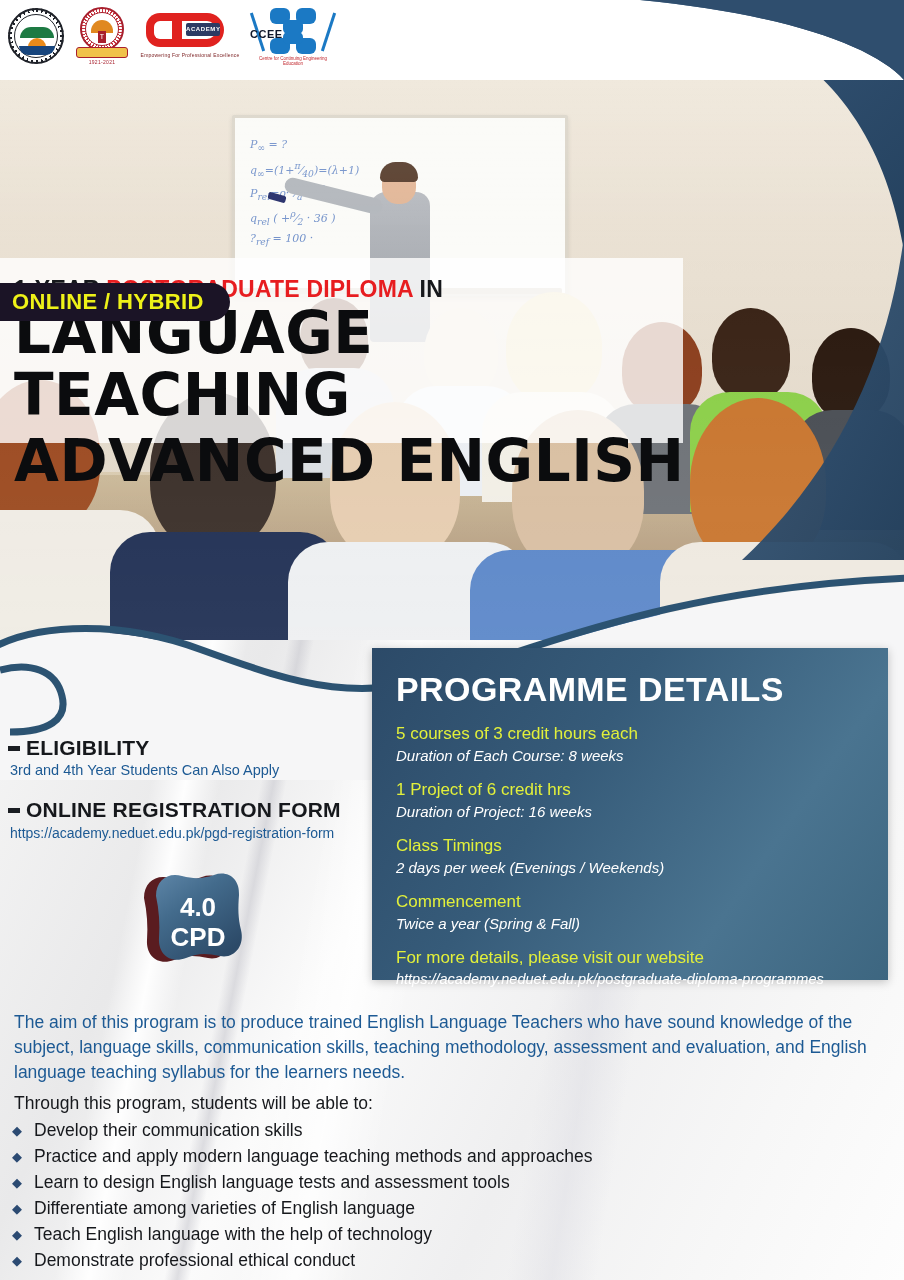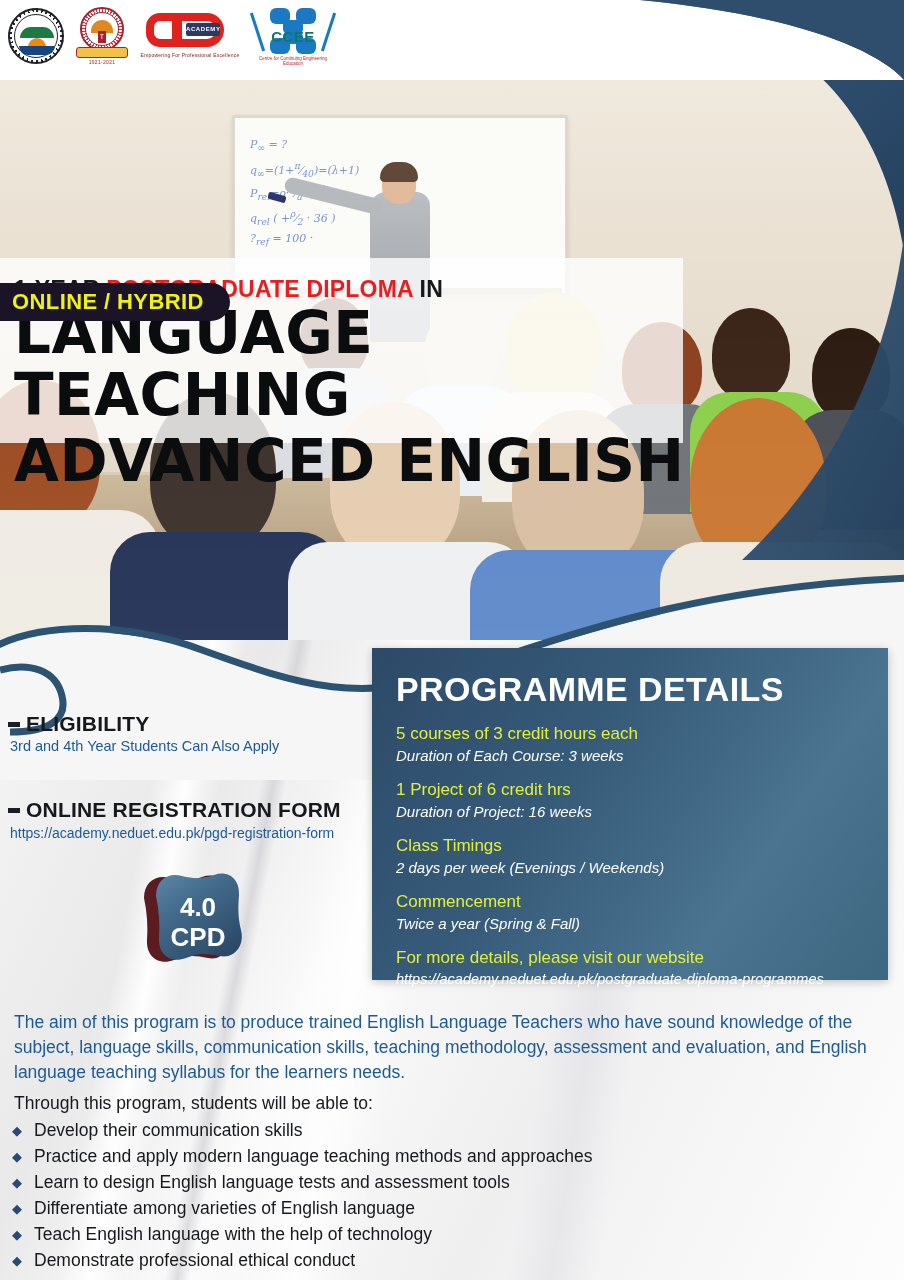--- a/index.html
+++ b/index.html
@@ -62,21 +62,21 @@
   .nd-n{position:absolute;left:6px;top:6px;width:26px;height:34px;border:8px solid #e0221f;border-right:none;border-radius:14px 0 0 14px;box-sizing:border-box;}
   .nd-n:after{content:"";position:absolute;left:18px;top:-8px;width:8px;height:34px;background:#e0221f;}
   .nd-d{position:absolute;left:34px;top:6px;width:50px;height:34px;border:8px solid #e0221f;border-radius:4px 17px 17px 4px;box-sizing:border-box;}
   .nd-badge{position:absolute;left:46px;top:16px;width:34px;height:13px;background:#2c3a63;border-radius:2px;
      color:#fff;font-size:6px;letter-spacing:.6px;text-align:center;line-height:13px;font-weight:bold;}
   .nd-tag{position:absolute;left:0;top:45px;width:100px;text-align:center;font-size:5px;color:#7a1e20;letter-spacing:.2px;}
 
   
   .ccee{width:86px;height:60px;position:relative;}
   .ccee-g{position:absolute;background:#1b79c4;}
-  .ccee-txt{position:absolute;left:0;top:22px;width:86px;text-align:center;font-size:15px;font-weight:bold;color:#0f766e;letter-spacing:.5px;}
+  .ccee-txt{position:absolute;left:0;top:22px;width:86px;text-align:left;font-size:11px;font-weight:bold;color:#0f172a;letter-spacing:.5px;}
   .ccee-tag{position:absolute;left:0;top:50px;width:86px;text-align:center;font-size:4.5px;color:#c0252c;}
 
   #uni-name{position:absolute;left:358px;top:9px;}
   #uni-name .l1{font-size:29px;font-weight:bold;color:#111820;letter-spacing:-.2px;line-height:33px;}
   #uni-name .l2{font-size:17px;font-weight:bold;color:#111820;letter-spacing:-.1px;line-height:22px;}
 
   
   #photo{
     position:absolute;left:0;top:80px;width:904px;height:560px;overflow:hidden;z-index:10;
     background:#dfd6c8;
@@ -122,21 +122,21 @@
   }
   #pill span{color:#eef218;font-size:22px;font-weight:bold;letter-spacing:.4px;}
 
   
   #swoosh-top{position:absolute;left:0;top:0;width:904px;height:660px;z-index:20;pointer-events:none;}
 
   
   #wave{position:absolute;left:0;top:520px;width:904px;height:260px;z-index:22;pointer-events:none;}
 
   
-  #eligibility{position:absolute;left:8px;top:712px;z-index:40;width:380px;}
+  #eligibility{position:absolute;left:8px;top:736px;z-index:40;width:380px;}
   .sec-head{display:flex;align-items:center;gap:6px;}
   .dash{width:12px;height:5px;background:#1a1d22;}
   .sec-title{font-size:21px;font-weight:bold;color:#16181c;letter-spacing:.2px;}
   .sec-line{font-size:14.5px;color:#1d5a94;line-height:20px;margin-left:2px;}
   #reg{position:absolute;left:8px;top:798px;z-index:40;width:400px;}
   #reg .sec-title{font-size:21px;}
   #reg .url{font-size:14px;color:#1d5a94;margin-left:2px;margin-top:3px;}
 
   
   #cpd{position:absolute;left:136px;top:866px;width:110px;height:116px;z-index:40;}
@@ -352,21 +352,21 @@
       <text x="62" y="50" text-anchor="middle" fill="#ffffff" font-family="Liberation Sans, sans-serif" font-size="26" font-weight="bold">4.0</text>
       <text x="62" y="80" text-anchor="middle" fill="#ffffff" font-family="Liberation Sans, sans-serif" font-size="26" font-weight="bold">CPD</text>
     </svg>
   </div>
 
   <div id="panel">
     <h2>PROGRAMME DETAILS</h2>
 
     <div class="pg">
       <div class="k">5 courses of 3 credit hours each</div>
-      <div class="v">Duration of Each Course: 3 weeks</div>
+      <div class="v">Duration of Each Course: 8 weeks</div>
     </div>
     <div class="pg">
       <div class="k">1 Project of 6 credit hrs</div>
       <div class="v">Duration of Project: 16 weeks</div>
     </div>
     <div class="pg">
       <div class="k">Class Timings</div>
       <div class="v">2 days per week (Evenings / Weekends)</div>
     </div>
     <div class="pg">

